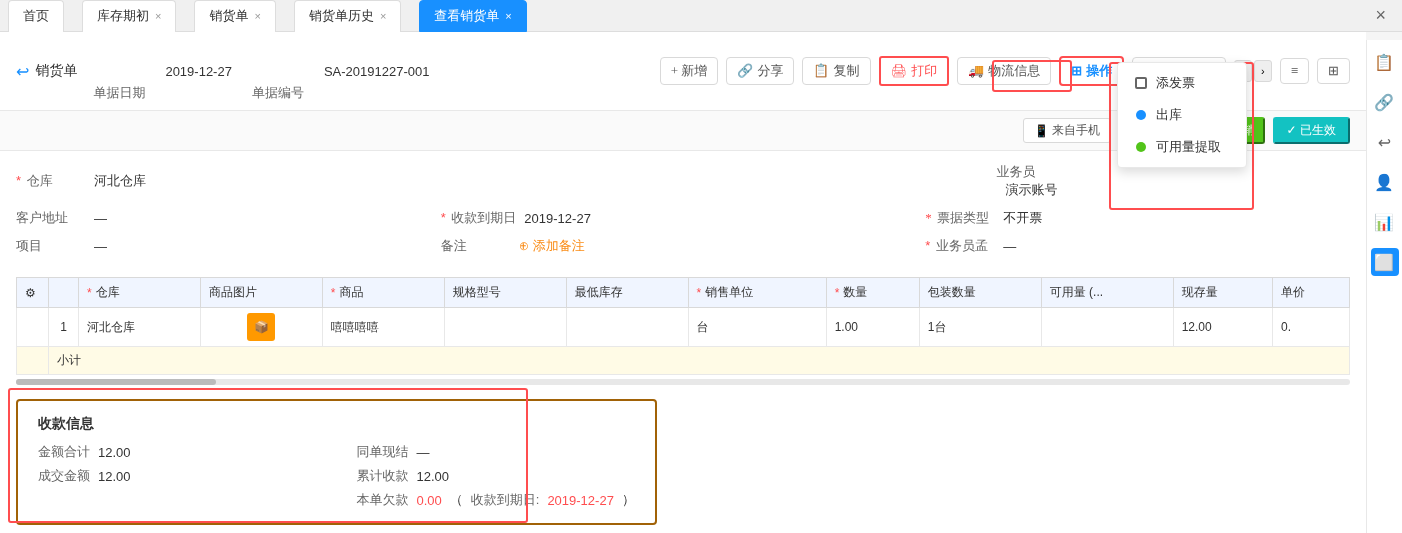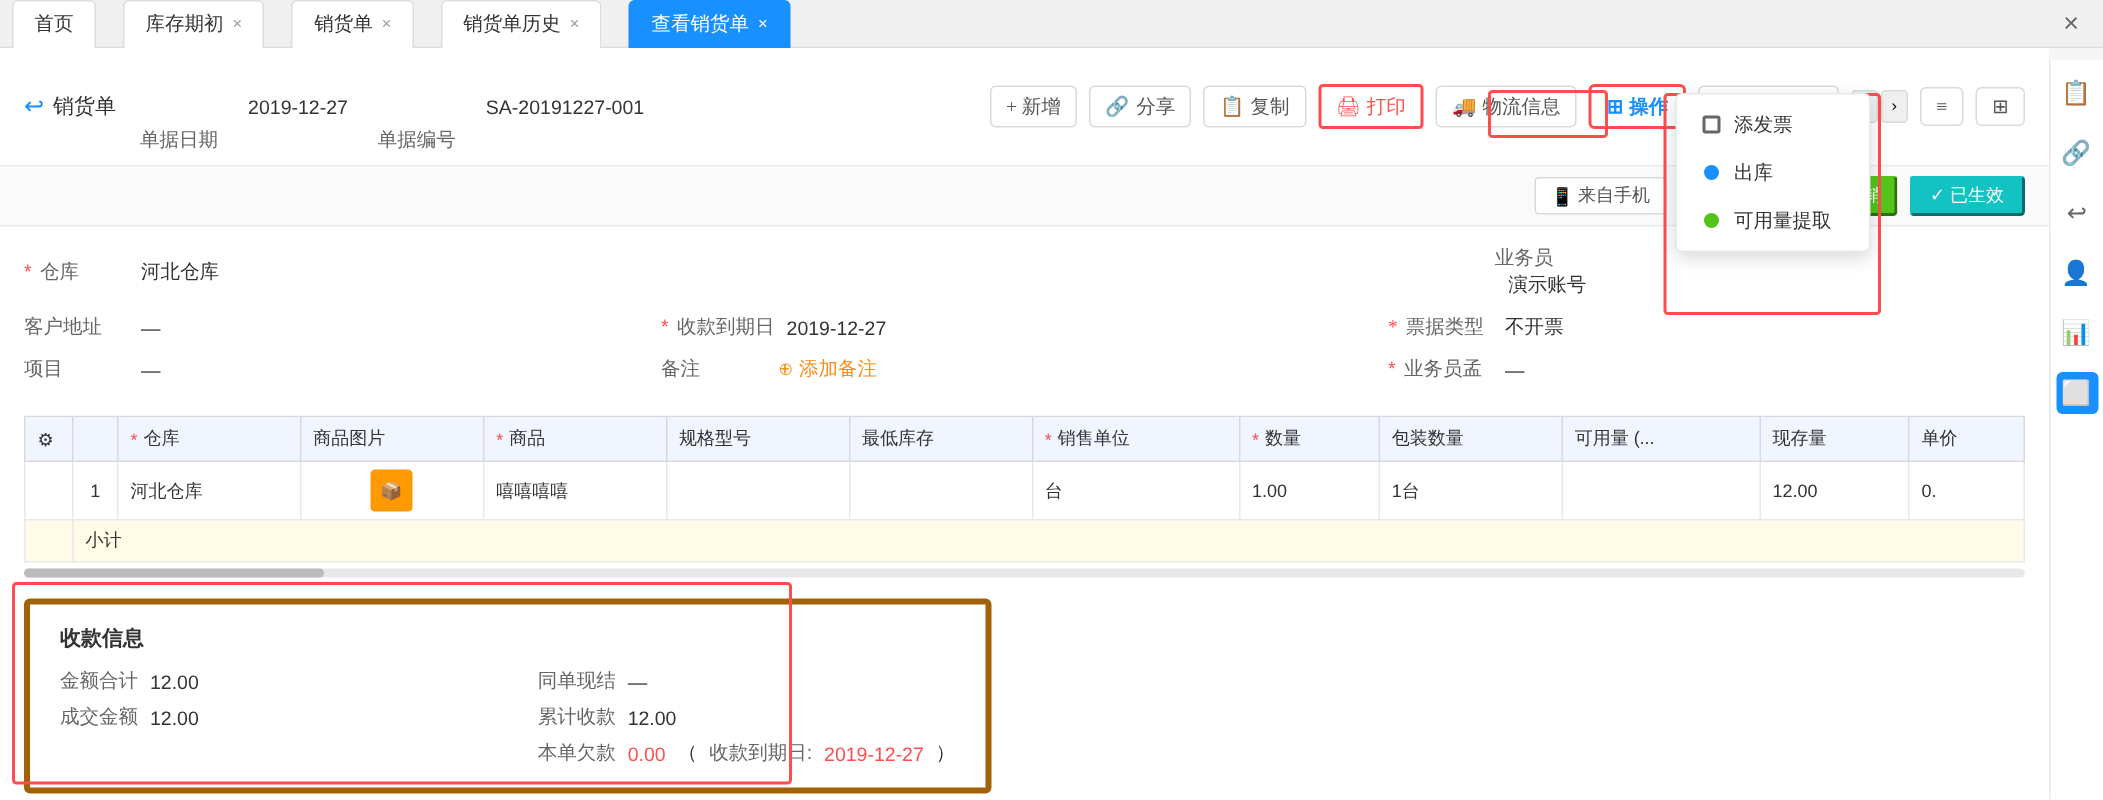--- a/index.html
+++ b/index.html
@@ -378,21 +378,21 @@
         </table>
         <div style="margin-top: 4px;">
           <div class="scroll-bar">
             <div class="scroll-thumb"></div>
           </div>
         </div>
       </div>
     </div>
 
     <div style="padding: 4px 0;">
-      <div class="payment-box" style="border: 4px solid #a16207;">
+      <div class="payment-box" style="border: 2px solid #a16207;">
         <div class="payment-title">收款信息</div>
         <div class="payment-grid">
           <div class="payment-item">
             <span class="payment-label">金额合计</span>
             <span class="payment-value">12.00</span>
           </div>
           <div class="payment-item">
             <span class="payment-label">同单现结</span>
             <span class="payment-value">—</span>
           </div>

